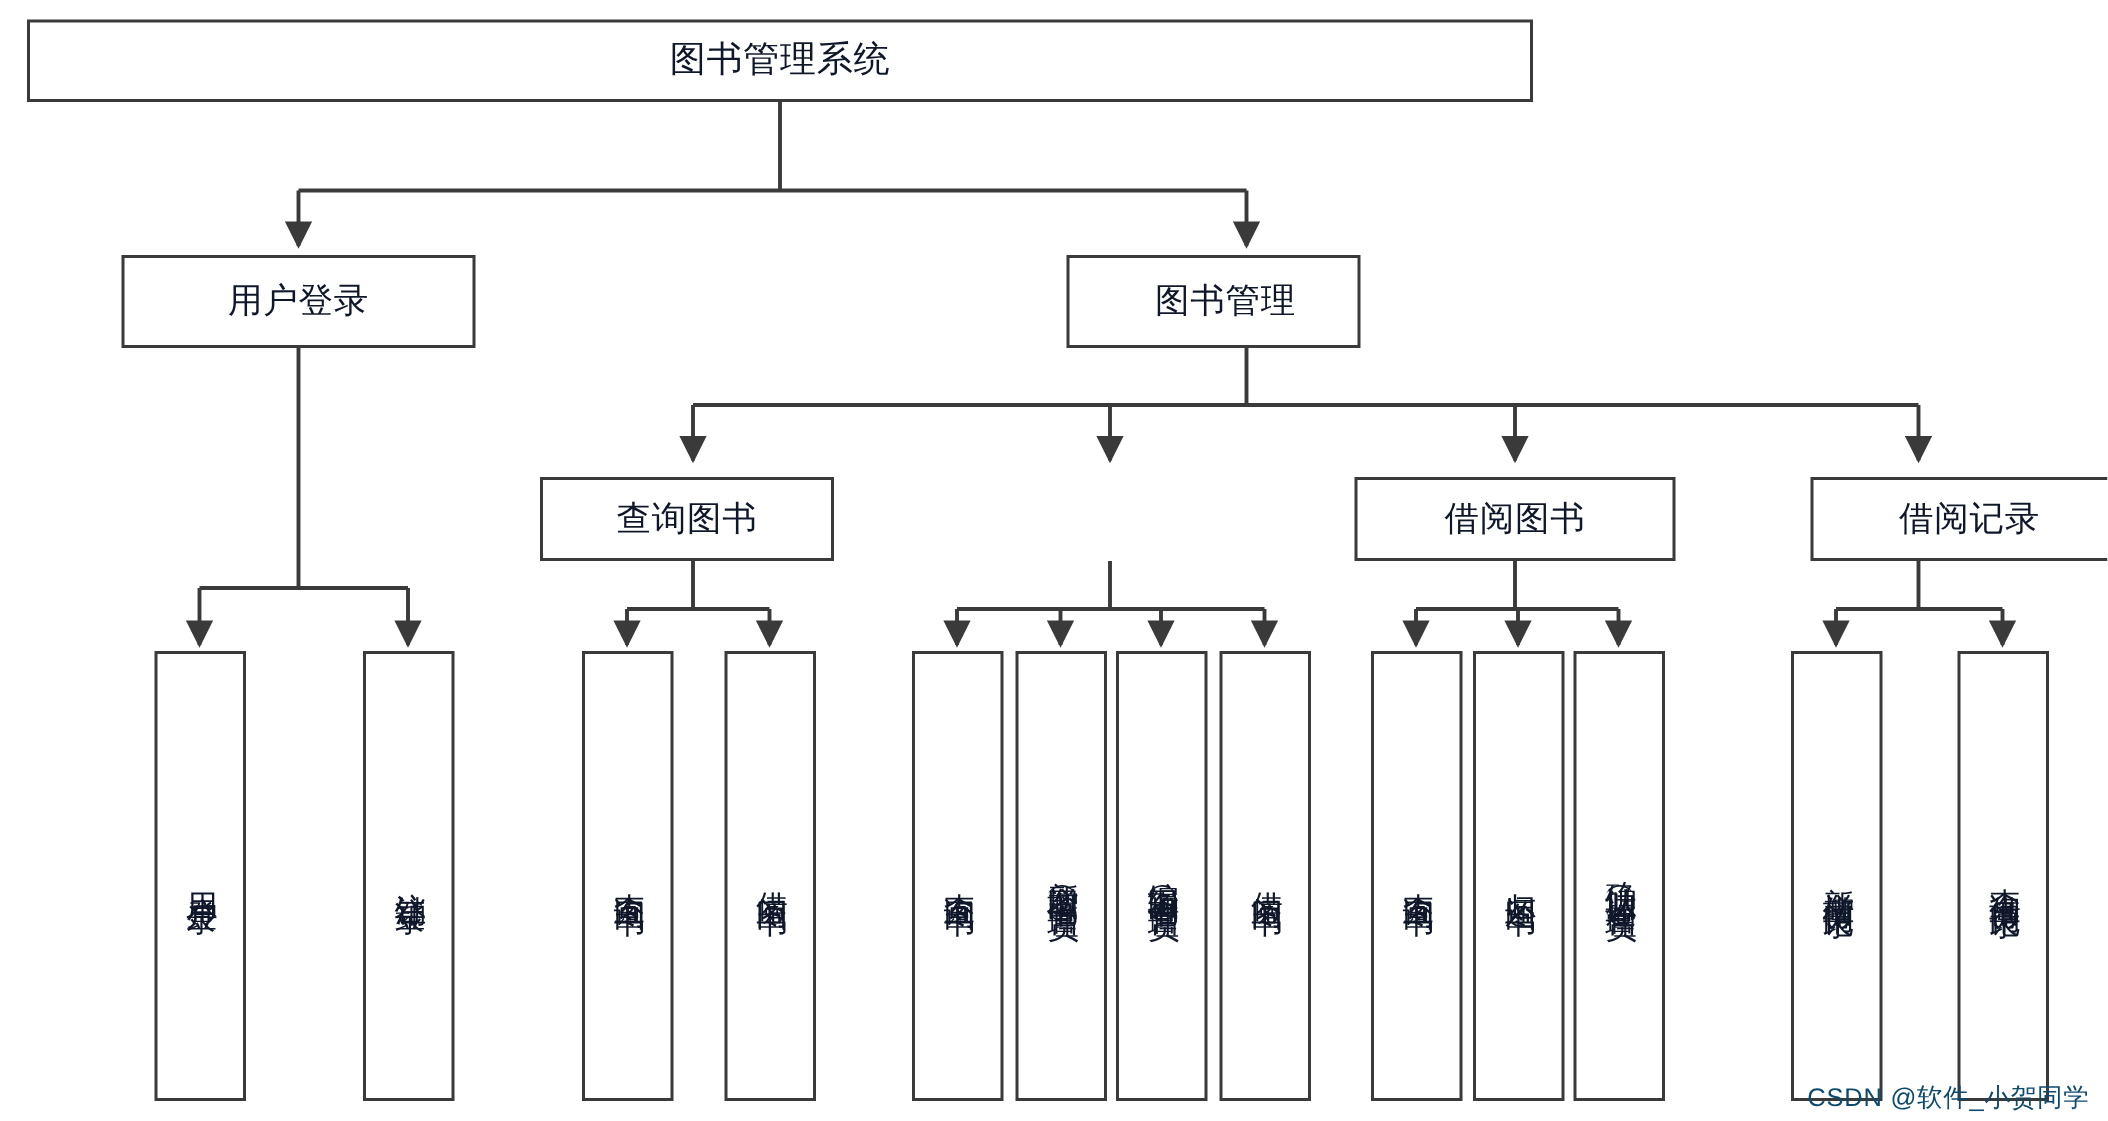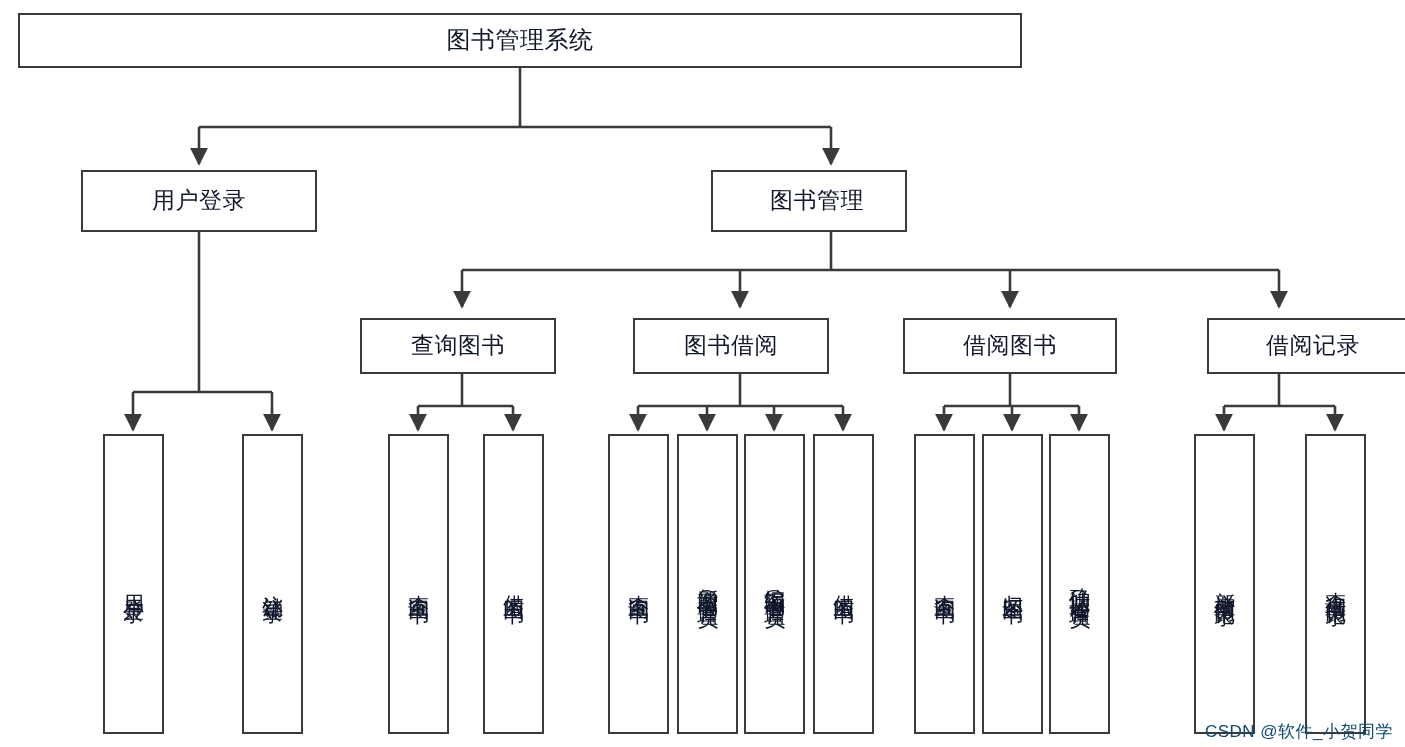--- a/index.html
+++ b/index.html
@@ -140,23 +140,20 @@
   </div>
 
   <div class="node h" style="left:711px; top:170px; width:196px; height:62px;padding-left:16px;">
     <span class="node-label">图书管理</span>
   </div>
 
   <div class="node h" style="left:360px; top:318px; width:196px; height:56px;">
     <span class="node-label">查询图书</span>
   </div>
 
-  <div class="node h" style="left:633px; top:318px; width:196px; height:56px;">
-    <span class="node-label">图书借阅</span>
-  </div>
 
   <div class="node h" style="left:903px; top:318px; width:214px; height:56px;">
     <span class="node-label">借阅图书</span>
   </div>
 
   <div class="node h" style="left:1207px; top:318px; width:212px; height:56px;">
     <span class="node-label">借阅记录</span>
   </div>
 
   <div class="node v" style="left:103px; top:434px; width:61px; height:300px;">

